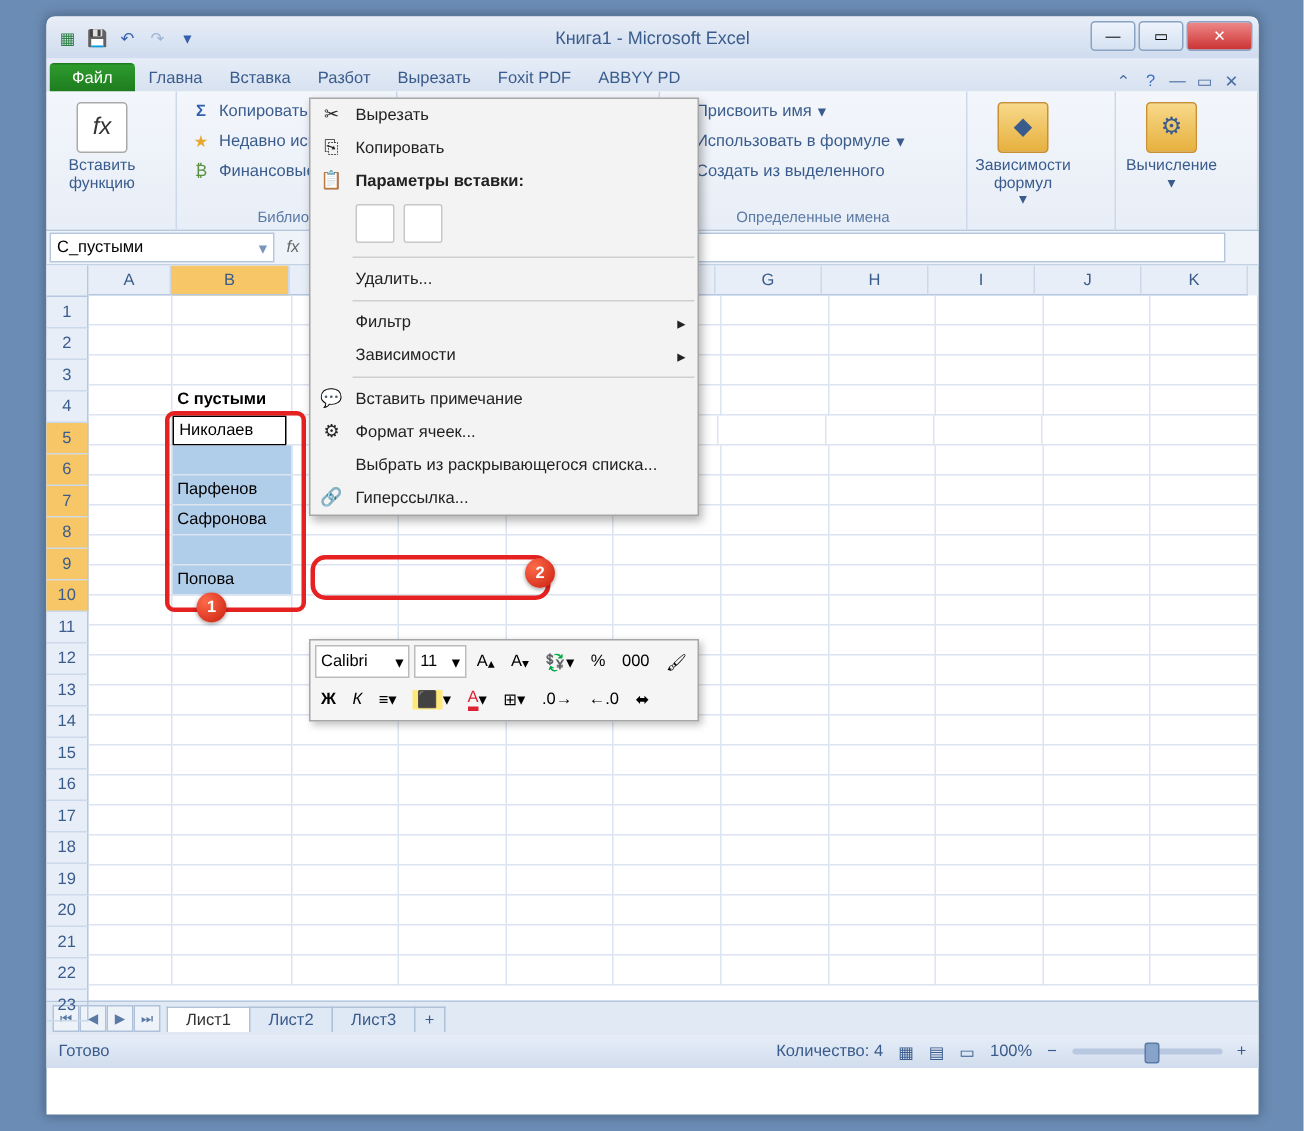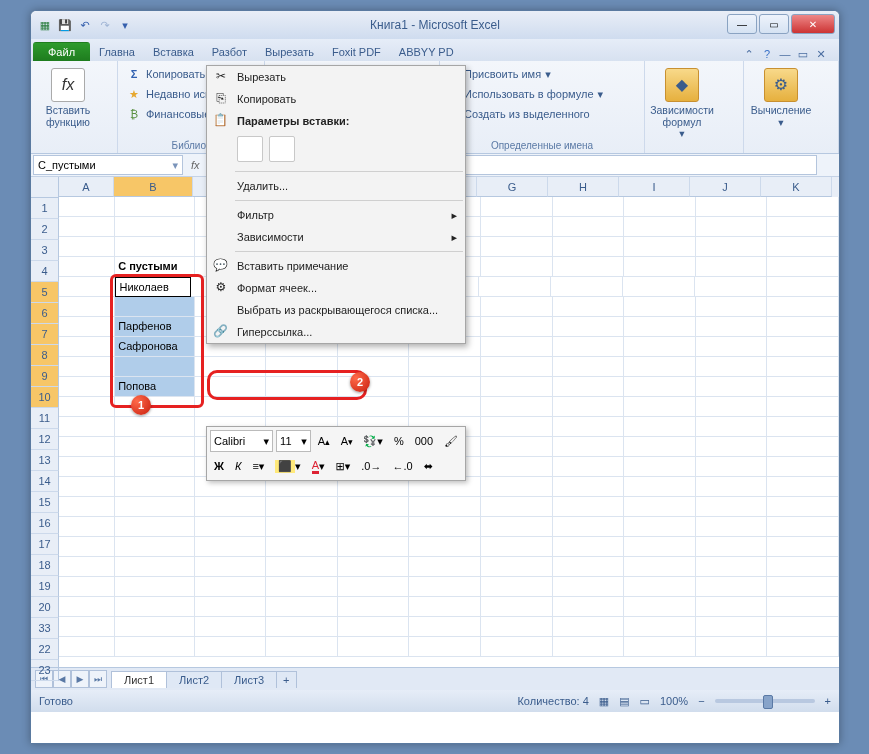--- a/index.html
+++ b/index.html
@@ -167,21 +167,21 @@
       <div class="rowhdr">11</div>
       <div class="rowhdr">12</div>
       <div class="rowhdr">13</div>
       <div class="rowhdr">14</div>
       <div class="rowhdr">15</div>
       <div class="rowhdr">16</div>
       <div class="rowhdr">17</div>
       <div class="rowhdr">18</div>
       <div class="rowhdr">19</div>
       <div class="rowhdr">20</div>
-      <div class="rowhdr">33</div>
+      <div class="rowhdr">21</div>
       <div class="rowhdr">22</div>
       <div class="rowhdr">23</div>
     </div>
     <div class="cols">
       <div class="colhdrs">
         <div class="colhdr" style="width:54px">A</div>
         <div class="colhdr" style="width:78px;background:#f7c667">B</div>
         <div class="colhdr" style="width:70px">C</div>
         <div class="colhdr" style="width:70px">D</div>
         <div class="colhdr" style="width:70px">E</div>

